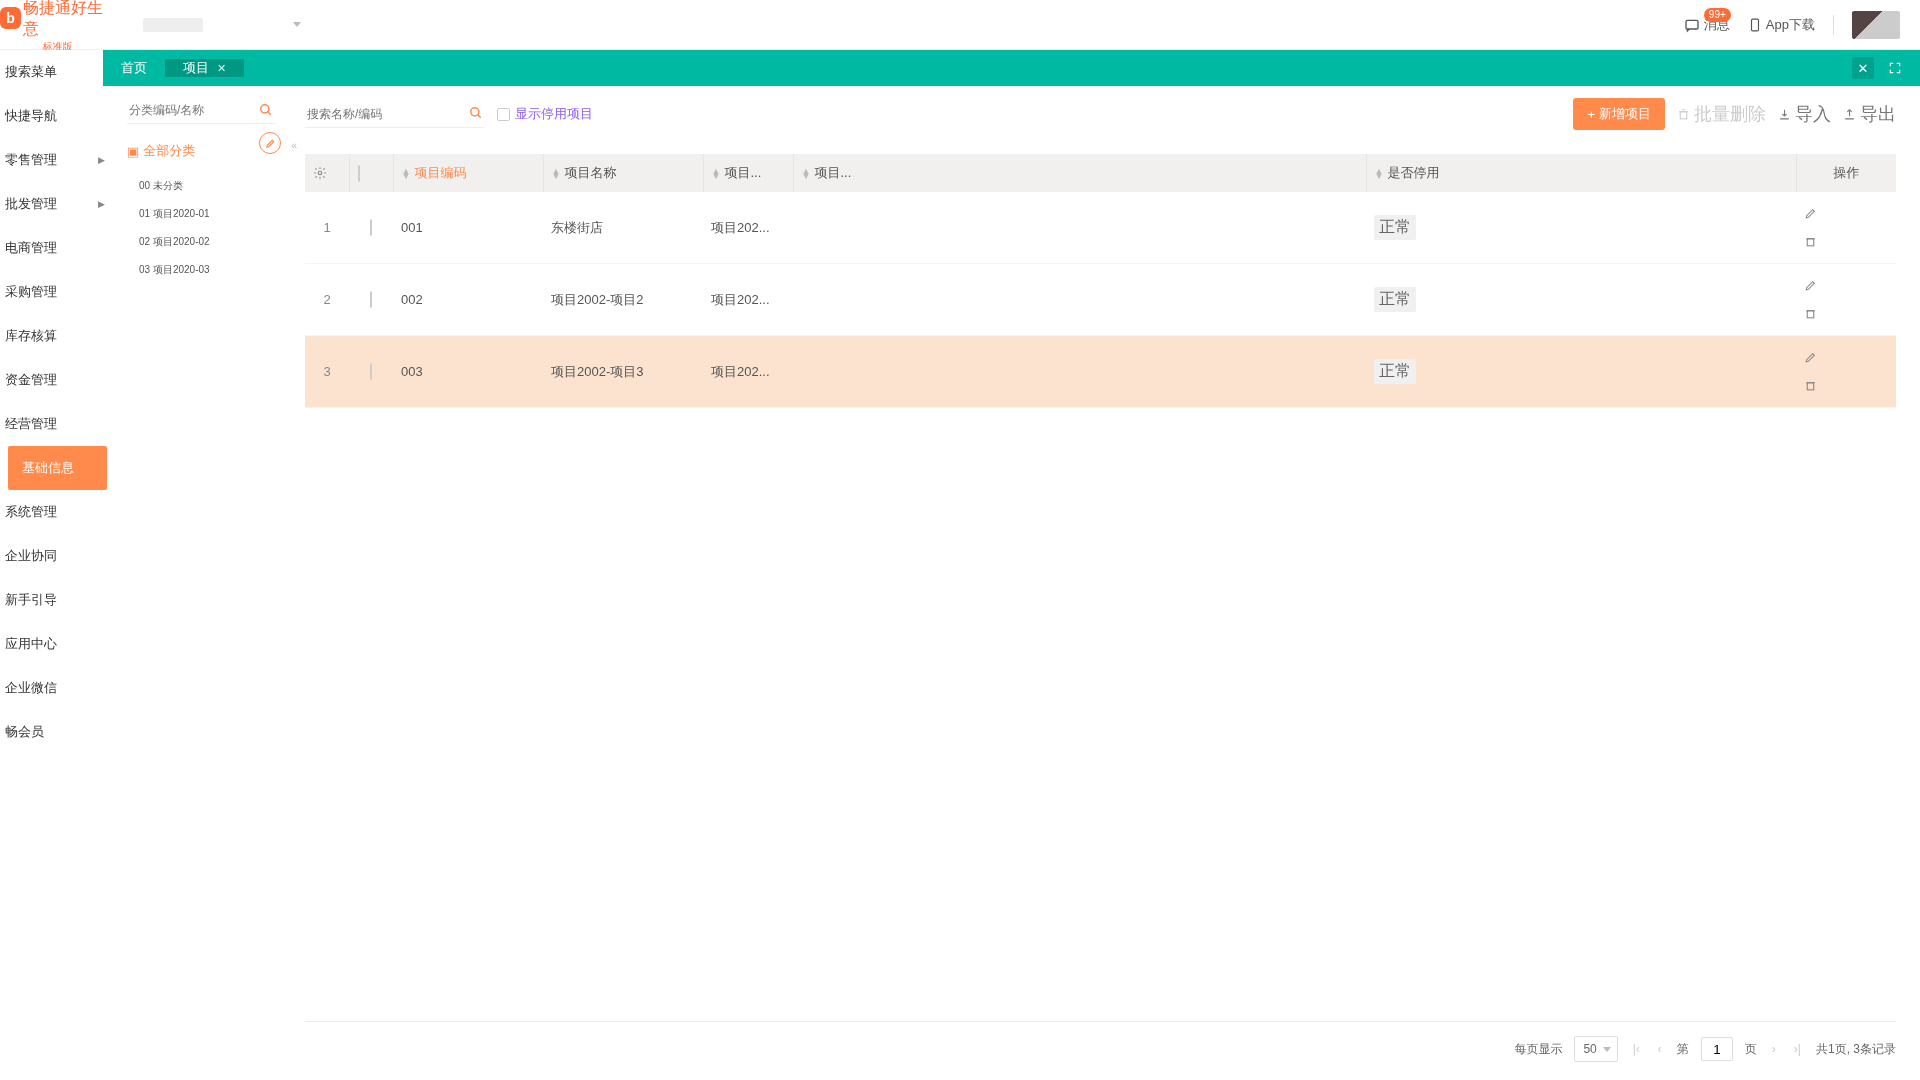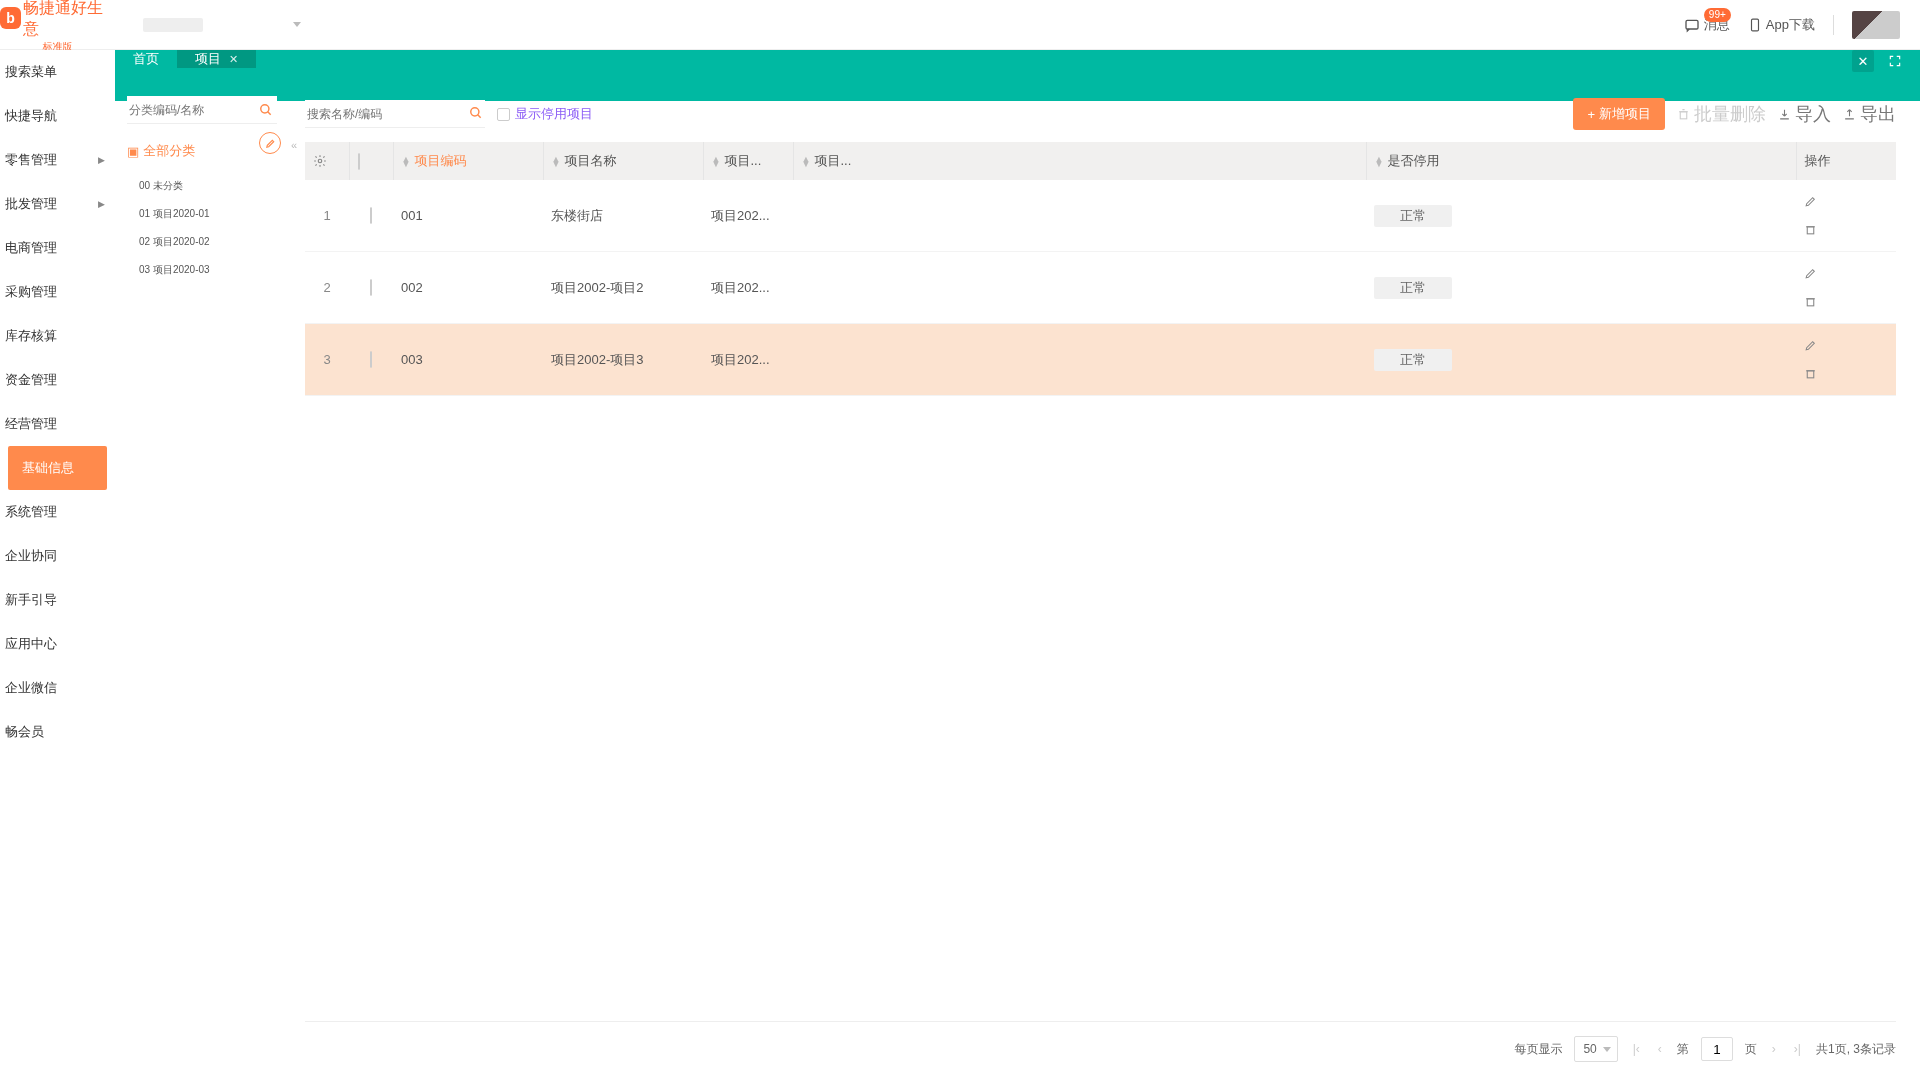--- a/index.html
+++ b/index.html
@@ -19,21 +19,21 @@
 .avatar { width: 48px; height: 28px; background: linear-gradient(135deg, #544 40%, #ccc 40%); border-radius: 2px; }
 .divider-v { width: 1px; height: 20px; background: #ddd; }
 
 
 .left-sidebar { position: absolute; left: 0; top: 50px; width: 115px; bottom: 0; background: #fff; }
 .side-item { height: 44px; display: flex; align-items: center; padding-left: 5px; color: #333; cursor: pointer; font-size: 13px; position: relative; }
 .side-item.active { background: #ff8a4c; color: #fff; border-radius: 2px; margin: 0 8px; padding-left: 14px; }
 .side-item .expand { margin-left: auto; margin-right: 10px; color: #888; font-size: 9px; }
 
 
-.tabbar { position: absolute; left: 115px; right: 0; top: 50px; height: 51px; background: #00b9a2; display: flex; align-items: flex-start; }
+.tabbar { position: absolute; left: 103px; right: 0; top: 50px; height: 36px; background: #00b9a2; display: flex; align-items: center; }
 .tab { padding: 0 18px; display: flex; align-items: center; color: #fff; cursor: pointer; gap: 8px; font-size: 13px; }
 .tab.active { background: #009882; }
 .tab-close-x { font-size: 11px; opacity: 0.85; }
 .tab-right { margin-left: auto; display: flex; align-items: center; gap: 10px; padding-right: 14px; color: #fff; }
 .tab-icon-btn { width: 22px; height: 22px; display: flex; align-items: center; justify-content: center; cursor: pointer; }
 
 
 .content { position: absolute; left: 115px; right: 0; top: 86px; bottom: 0; display: flex; }
 
 
@@ -41,41 +41,41 @@
 .cat-search { width: 150px; height: 28px; border: none; border-bottom: 1px solid #eee; padding: 0 26px 0 2px; outline: none; font-size: 12px; }
 .cat-search-wrap { position: relative; display: flex; align-items: center; }
 .cat-search-icon { color: #ff8a4c; font-size: 14px; margin-left: -18px; }
 .cat-edit-btn { position: absolute; right: 14px; top: 46px; width: 22px; height: 22px; border: 1px solid #ff8a4c; border-radius: 50%; display: flex; align-items: center; justify-content: center; color: #ff8a4c; font-size: 11px; cursor: pointer; }
 .cat-root { margin-top: 18px; color: #ff8a4c; display: flex; align-items: center; gap: 4px; font-size: 13px; cursor: pointer; }
 .cat-list { margin-top: 12px; }
 .cat-item { padding: 7px 0 7px 12px; color: #555; font-size: 10px; cursor: pointer; }
 .cat-collapse { position: absolute; right: -6px; top: 48px; width: 14px; height: 22px; display: flex; align-items: center; justify-content: center; color: #bbb; cursor: pointer; font-size: 11px; }
 
 
-.main { flex: 1; padding: 12px 24px 0 10px; position: relative; display: flex; flex-direction: column; }
+.main { flex: 1; padding: 12px 24px 0 10px; position: relative; display: flex; flex-direction: column; gap: 12px; }
 .toolbar { display: flex; align-items: center; gap: 12px; margin-bottom: 12px; }
 .search-input { width: 180px; height: 28px; border: none; border-bottom: 1px solid #eee; padding: 0 24px 0 2px; outline: none; font-size: 12px; }
 .search-wrap { position: relative; }
 .search-icon { position: absolute; right: 2px; top: 6px; color: #ff8a4c; font-size: 14px; }
 .checkbox-sm { width: 13px; height: 13px; border: 1px solid #ccc; border-radius: 2px; }
 .btn-primary { margin-left: auto; background: #ff8a4c; color: #fff; height: 32px; padding: 0 14px; border: none; border-radius: 3px; cursor: pointer; font-size: 13px; display: flex; align-items: center; gap: 4px; }
 .btn-link { background: none; border: none; color: #777; cursor: pointer; display: flex; align-items: center; gap: 4px; font-size: 18px; }
 .btn-link.disabled { color: #ccc; cursor: not-allowed; }
 
 
 .table { width: 100%; border-collapse: collapse; }
 .table th { background: #f1f0ef; height: 38px; text-align: left; padding: 0 8px; font-weight: normal; color: #555; border-right: 1px solid #e5e5e5; position: relative; font-size: 13px; }
 .table th .sort { color: #bbb; font-size: 9px; display: inline-flex; flex-direction: column; line-height: 5px; margin-right: 4px; vertical-align: middle; }
 .table th.active-sort { color: #ff8a4c; }
 .table td { height: 34px; padding: 0 8px; border-bottom: 1px solid #f3f3f3; color: #555; font-size: 13px; }
 .table tr.highlight td { background: #fce3d0; }
 .table td.num { text-align: center; color: #888; }
 .gear-cell { text-align: center; width: 44px; }
 .chk-cell { text-align: center; width: 44px; }
-.status-tag { display: inline-block; background: #f0f0f0; color: #666; padding: 2px 26px; border-radius: 2px; font-size: 13px; }
+.status-tag { display: inline-block; background: #f0f0f0; color: #666; padding: 2px 5px; border-radius: 2px; font-size: 16px; }
 .op-cell { text-align: center; }
 .row-icon { color: #888; margin: 0 4px; cursor: pointer; font-size: 13px; }
 
 
 .pager { margin-top: auto; display: flex; align-items: center; justify-content: flex-end; gap: 12px; padding: 14px 0 18px; color: #666; font-size: 12px; border-top: 1px solid #eee; }
 .page-select { border: 1px solid #ddd; height: 26px; padding: 0 20px 0 8px; border-radius: 2px; position: relative; display: flex; align-items: center; }
 .page-btn { color: #ccc; font-size: 12px; cursor: pointer; padding: 0 3px; }
 .page-input { width: 32px; height: 24px; border: 1px solid #ddd; text-align: center; border-radius: 2px; }
 
 svg { display: block; }
@@ -245,21 +245,21 @@
                 <span>▼</span>
               </span><span>项目...</span></th>
           <th><span class="sort">
                 <span>▲</span>
                 <span>▼</span>
               </span><span>项目...</span></th>
           <th style="width:430px"><span class="sort">
                 <span>▲</span>
                 <span>▼</span>
               </span><span>是否停用</span></th>
-          <th style="width:100px;text-align:left;border-right:none"><span>操作</span></th>
+          <th style="width:100px;text-align:center;border-right:none"><span>操作</span></th>
         </tr>
       </thead>
       <tbody id="table-body">
           <tr>
             <td class="num">1</td>
             <td class="chk-cell"><span class="checkbox-sm"></span></td>
             <td>001</td>
             <td>东楼街店</td>
             <td>项目202...</td>
             <td></td>

